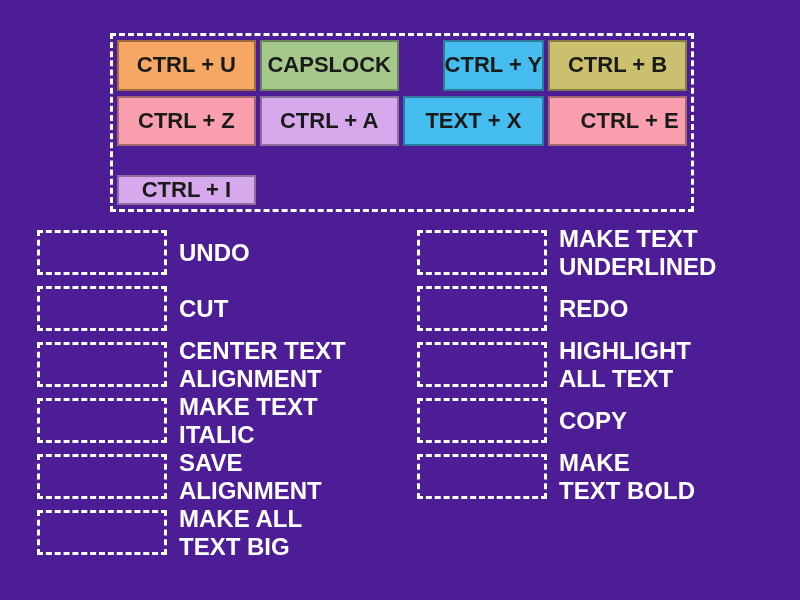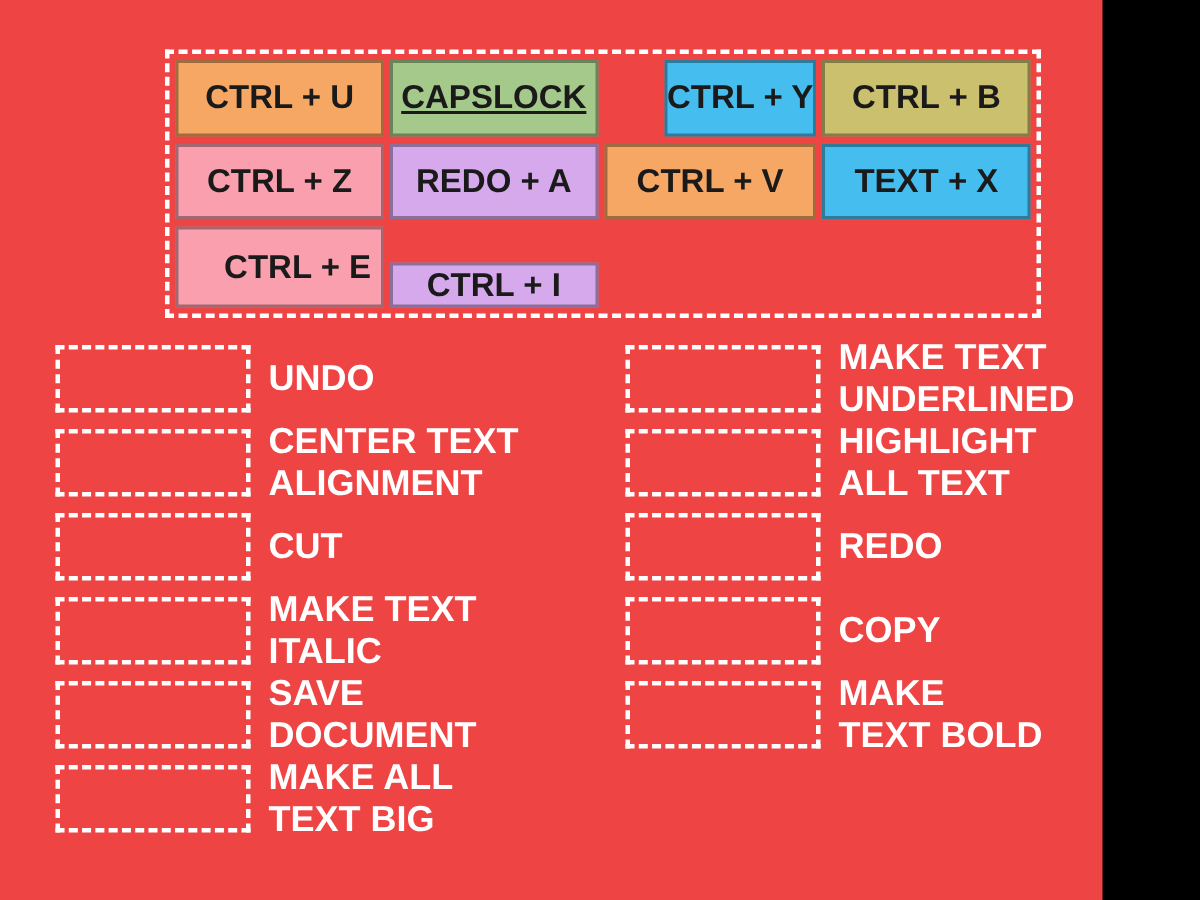--- a/index.html
+++ b/index.html
@@ -6,23 +6,23 @@
     margin: 0;
     padding: 0;
     width: 800px;
     height: 600px;
     background: #000000;
     overflow: hidden;
     font-family: "Liberation Sans", sans-serif;
   }
   .stage {
     position: relative;
-    width: 735px;
+    width: 800px;
     height: 600px;
-    background: #ef4444;
+    background: #4c1d95;
   }
   
   .board {
     position: absolute;
     left: 110px;
     top: 33px;
     width: 584px;
     height: 179px;
     box-sizing: border-box;
     border: 3px dashed #ffffff;
@@ -76,76 +76,75 @@
     white-space: pre-line;
   }
 </style>
 </head>
 <body>
 
 <div class="stage">
 
   <div class="board">
     <div class="tile" style="background: rgb(245, 167, 99);">CTRL + U</div>
-    <div class="tile" style="background: rgb(165, 201, 139); text-decoration: underline;">CAPSLOCK</div>
+    <div class="tile" style="background: rgb(165, 201, 139);">CAPSLOCK</div>
     <div class="tile" style="background: rgb(69, 190, 239); margin-left: 40px;">CTRL + Y</div>
     <div class="tile" style="background: rgb(203, 192, 109);">CTRL + B</div>
     <div class="tile" style="background: rgb(249, 159, 173);">CTRL + Z</div>
-    <div class="tile" style="background: rgb(214, 169, 237);">REDO + A</div>
-    <div class="tile" style="background: rgb(245, 167, 99);">CTRL + V</div>
+    <div class="tile" style="background: rgb(214, 169, 237);">CTRL + A</div>
     <div class="tile" style="background: rgb(69, 190, 239);">TEXT + X</div>
     <div class="tile" style="background: rgb(249, 159, 173); padding-left: 24px;">CTRL + E</div>
     <div class="tile" style="background: rgb(214, 169, 237); margin-top: 24px;">CTRL + I</div>
   </div>
 
   <div class="col col-left">
     <div class="match-row">
       <div class="slot"></div>
       <div class="match-label">UNDO</div>
     </div>
     <div class="match-row">
       <div class="slot"></div>
-      <div class="match-label">CENTER TEXT
-ALIGNMENT</div>
+      <div class="match-label">CUT</div>
     </div>
     <div class="match-row">
       <div class="slot"></div>
-      <div class="match-label">CUT</div>
+      <div class="match-label">CENTER TEXT
+ALIGNMENT</div>
     </div>
     <div class="match-row">
       <div class="slot"></div>
       <div class="match-label">MAKE TEXT
 ITALIC</div>
     </div>
     <div class="match-row">
       <div class="slot"></div>
       <div class="match-label">SAVE
-DOCUMENT</div>
+ALIGNMENT</div>
     </div>
     <div class="match-row">
       <div class="slot"></div>
       <div class="match-label">MAKE ALL
 TEXT BIG</div>
     </div>
   </div>
 
   <div class="col col-right">
     <div class="match-row">
       <div class="slot"></div>
       <div class="match-label">MAKE TEXT
 UNDERLINED</div>
     </div>
     <div class="match-row">
       <div class="slot"></div>
-      <div class="match-label">HIGHLIGHT
-ALL TEXT</div>
+      <div class="match-label">REDO</div>
     </div>
     <div class="match-row">
       <div class="slot"></div>
-      <div class="match-label">REDO</div>
+      <div class="match-label">HIGHLIGHT
+ALL TEXT</div>
     </div>
     <div class="match-row">
       <div class="slot"></div>
       <div class="match-label">COPY</div>
     </div>
     <div class="match-row">
       <div class="slot"></div>
       <div class="match-label">MAKE
 TEXT BOLD</div>
     </div>

